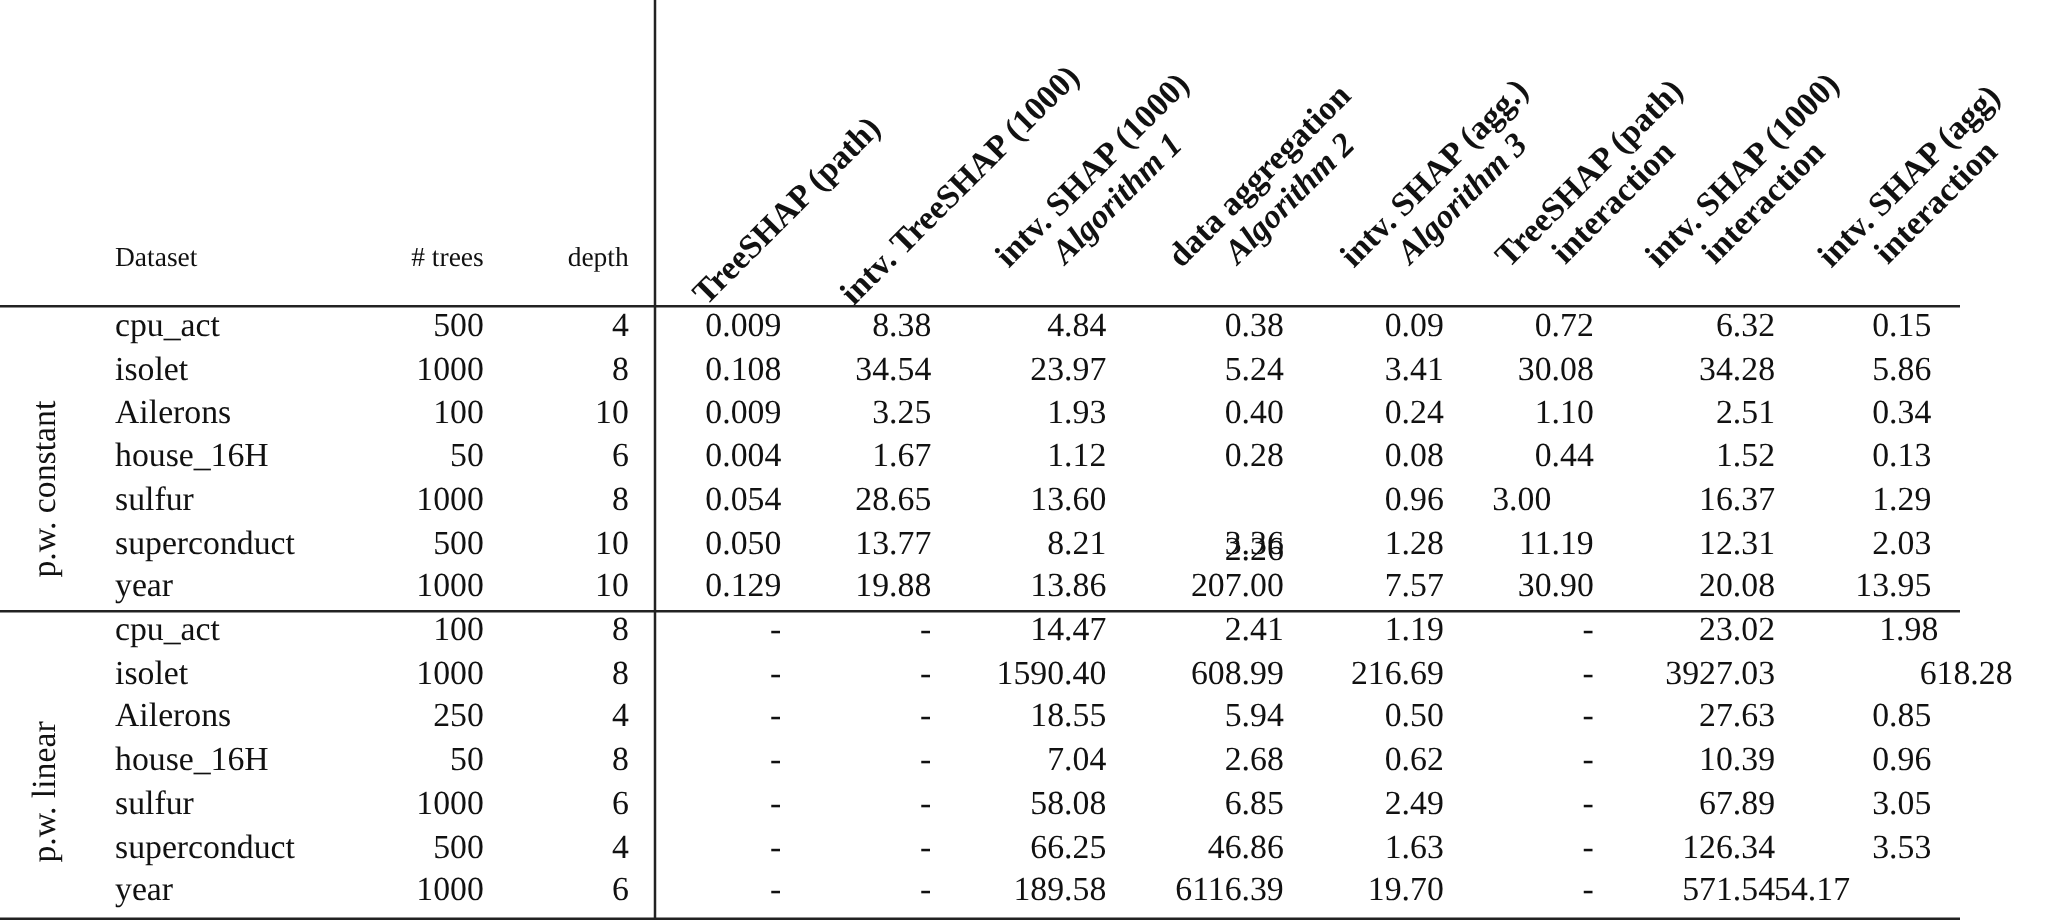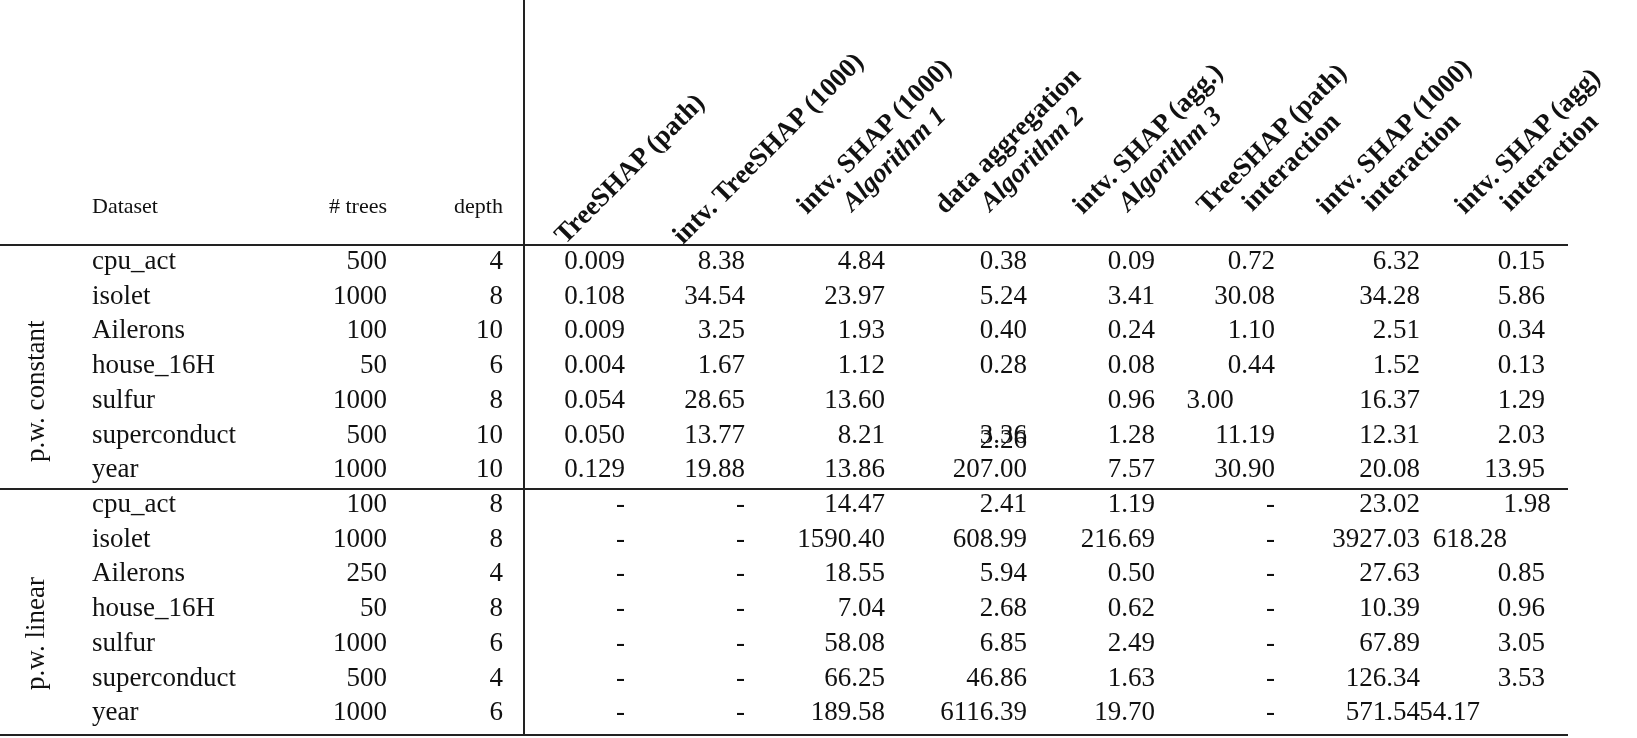--- a/index.html
+++ b/index.html
@@ -101,21 +101,21 @@
       </div>
       <div>
         <div class="abs cell " style="left:92px;top:381.8px;">sulfur</div>
         <div class="abs cell right" style="left:270px;width:117px;top:381.8px;">1000</div>
         <div class="abs cell right" style="left:400px;width:103px;top:381.8px;">8</div>
         <div class="abs cell right" style="left:485px;width:140px;top:381.8px;">0.054</div>
         <div class="abs cell right" style="left:605px;width:140px;top:381.8px;">28.65</div>
         <div class="abs cell right" style="left:745px;width:140px;top:381.8px;">13.60</div>
         <div class="abs cell right" style="left:887px;width:140px;top:381.8px;margin-top:40px;">2.26</div>
         <div class="abs cell right" style="left:1015px;width:140px;top:381.8px;">0.96</div>
-        <div class="abs cell right" style="left:1140px;width:140px;top:381.8px;text-align:center;">3.00</div>
+        <div class="abs cell right" style="left:1101px;width:140px;top:381.8px;">3.00</div>
         <div class="abs cell right" style="left:1280px;width:140px;top:381.8px;">16.37</div>
         <div class="abs cell right" style="left:1405px;width:140px;top:381.8px;">1.29</div>
       </div>
       <div>
         <div class="abs cell " style="left:92px;top:416.5px;">superconduct</div>
         <div class="abs cell right" style="left:270px;width:117px;top:416.5px;">500</div>
         <div class="abs cell right" style="left:400px;width:103px;top:416.5px;">10</div>
         <div class="abs cell right" style="left:485px;width:140px;top:416.5px;">0.050</div>
         <div class="abs cell right" style="left:605px;width:140px;top:416.5px;">13.77</div>
         <div class="abs cell right" style="left:745px;width:140px;top:416.5px;">8.21</div>
@@ -155,21 +155,21 @@
         <div class="abs cell " style="left:92px;top:520.7px;">isolet</div>
         <div class="abs cell right" style="left:270px;width:117px;top:520.7px;">1000</div>
         <div class="abs cell right" style="left:400px;width:103px;top:520.7px;">8</div>
         <div class="abs cell right" style="left:485px;width:140px;top:520.7px;">-</div>
         <div class="abs cell right" style="left:605px;width:140px;top:520.7px;">-</div>
         <div class="abs cell right" style="left:745px;width:140px;top:520.7px;">1590.40</div>
         <div class="abs cell right" style="left:887px;width:140px;top:520.7px;">608.99</div>
         <div class="abs cell right" style="left:1015px;width:140px;top:520.7px;">216.69</div>
         <div class="abs cell right" style="left:1135px;width:140px;top:520.7px;">-</div>
         <div class="abs cell right" style="left:1280px;width:140px;top:520.7px;">3927.03</div>
-        <div class="abs cell right" style="left:1323px;width:140px;top:520.7px;padding-left:44px;">618.28</div>
+        <div class="abs cell right" style="left:1426px;width:140px;top:520.7px;padding-left:44px;">618.28</div>
       </div>
       <div>
         <div class="abs cell " style="left:92px;top:555.4px;">Ailerons</div>
         <div class="abs cell right" style="left:270px;width:117px;top:555.4px;">250</div>
         <div class="abs cell right" style="left:400px;width:103px;top:555.4px;">4</div>
         <div class="abs cell right" style="left:485px;width:140px;top:555.4px;">-</div>
         <div class="abs cell right" style="left:605px;width:140px;top:555.4px;">-</div>
         <div class="abs cell right" style="left:745px;width:140px;top:555.4px;">18.55</div>
         <div class="abs cell right" style="left:887px;width:140px;top:555.4px;">5.94</div>
         <div class="abs cell right" style="left:1015px;width:140px;top:555.4px;">0.50</div>

